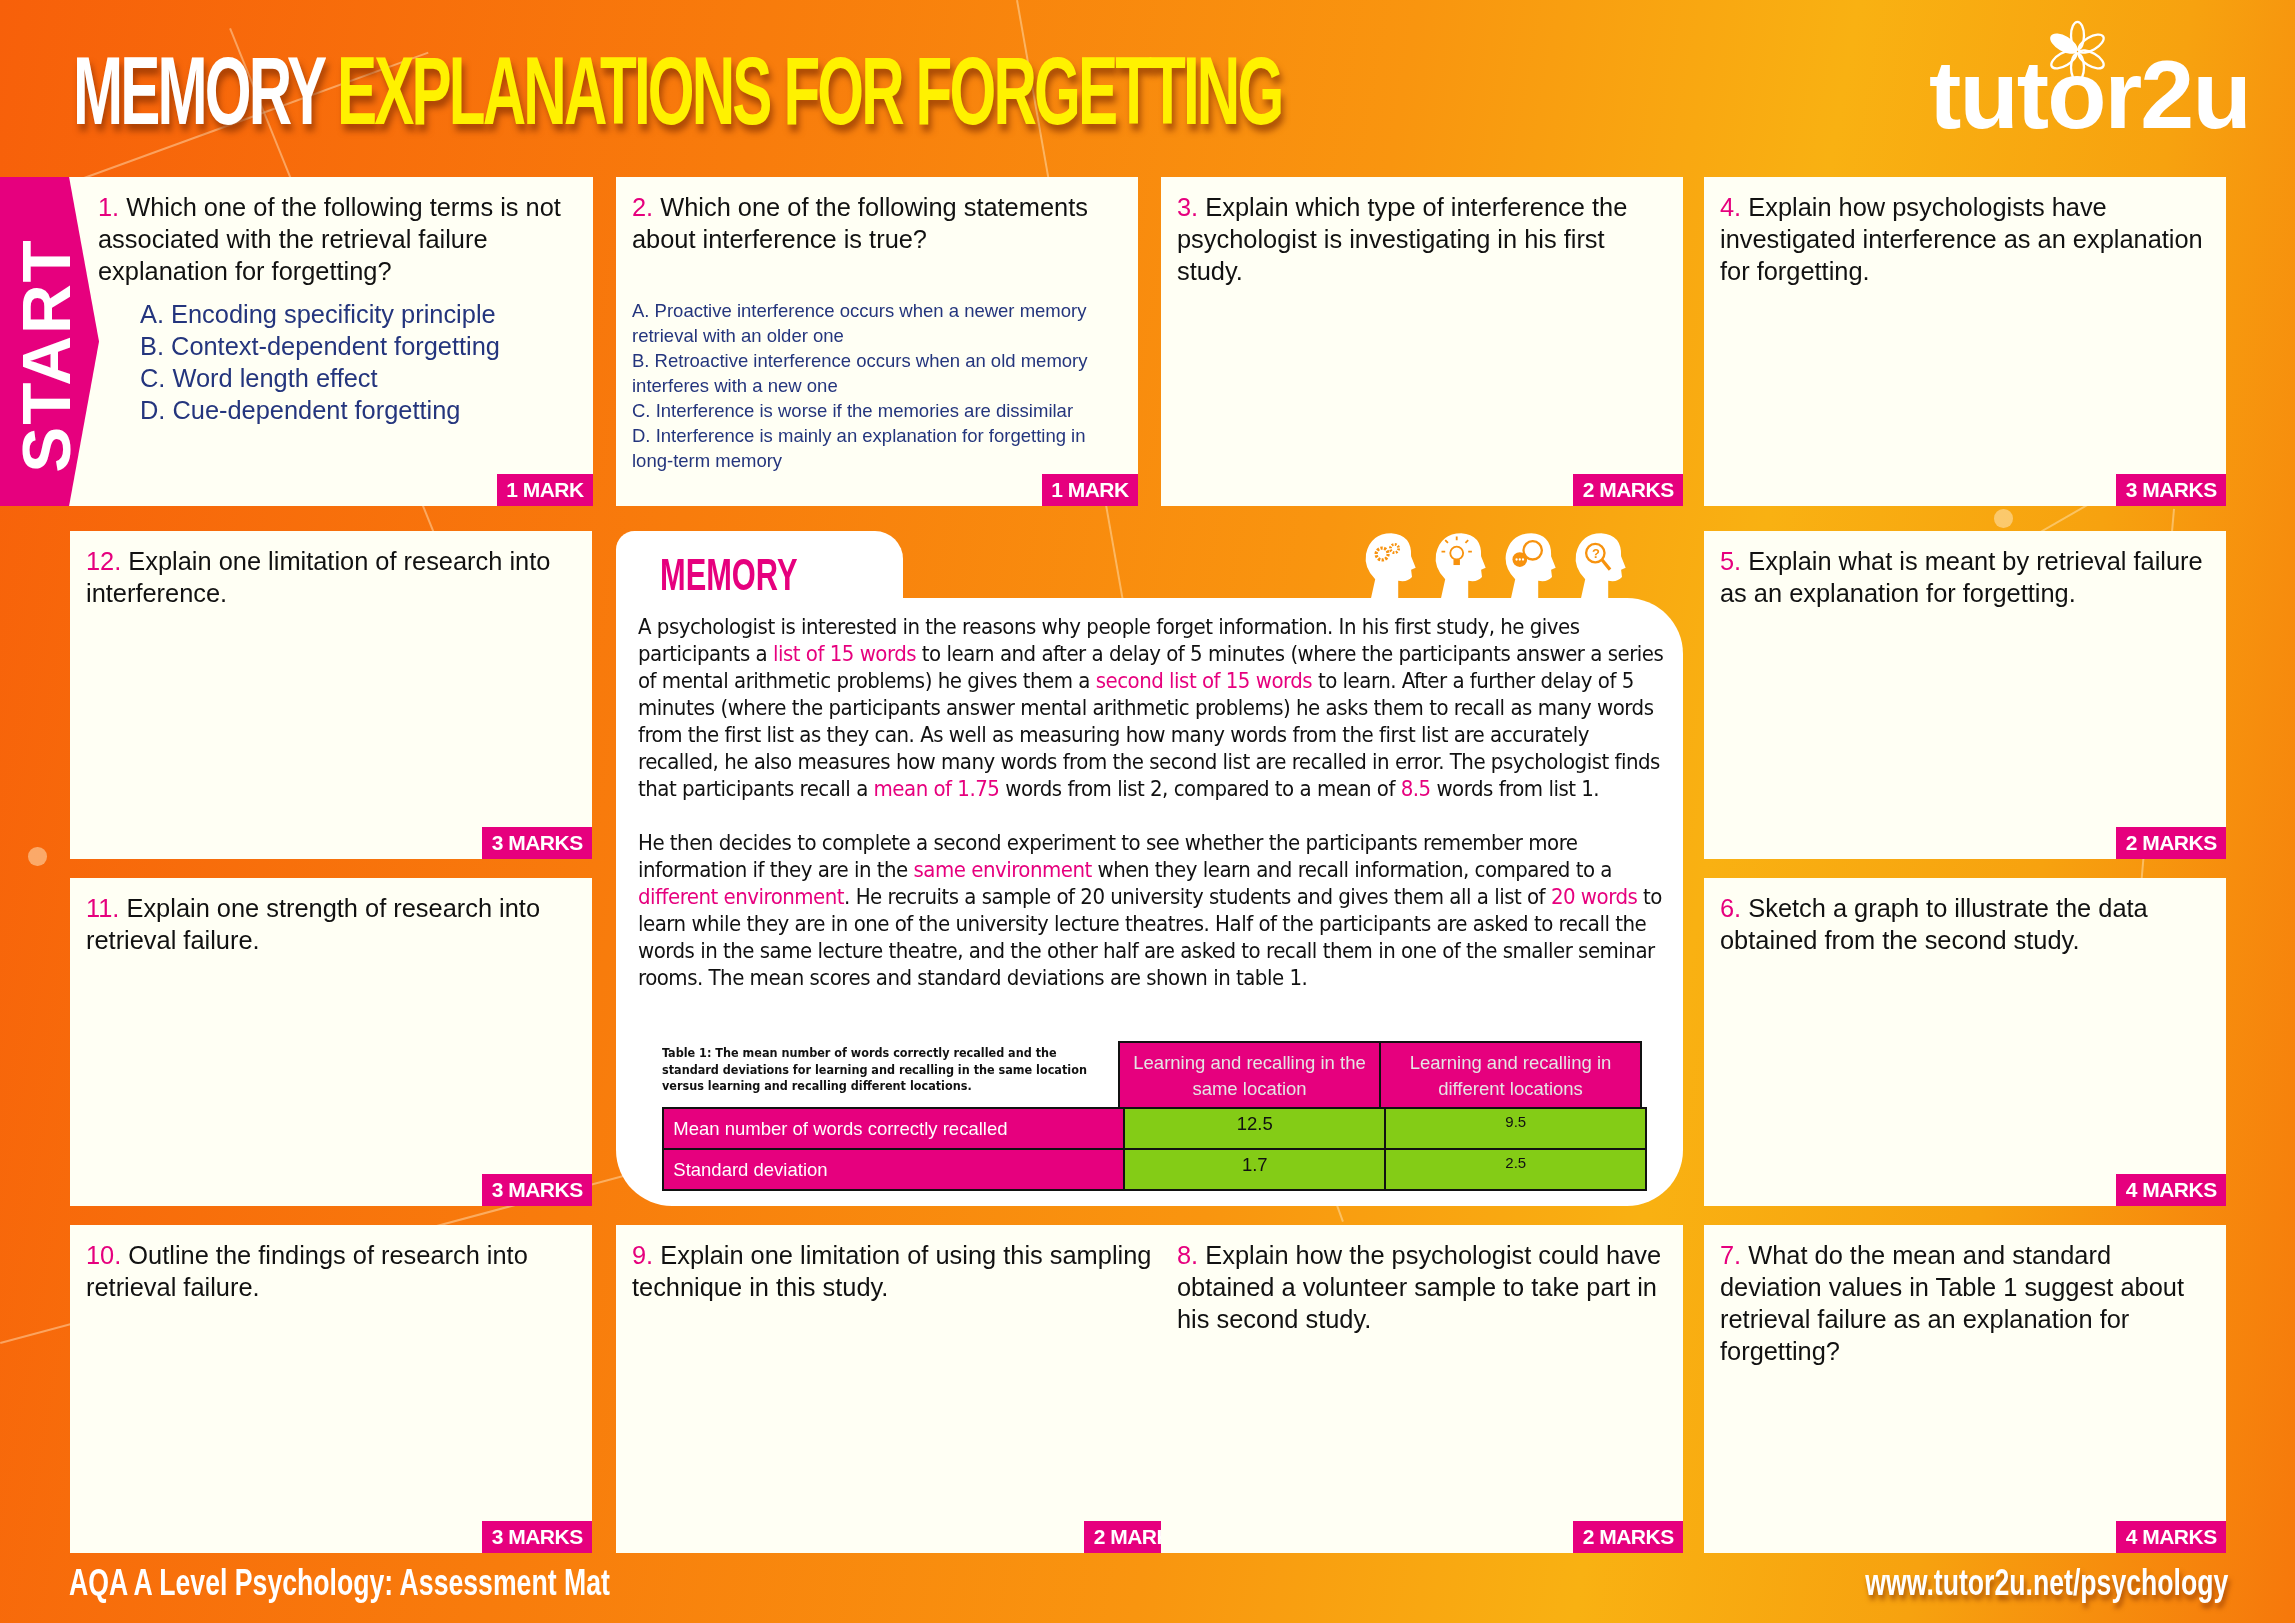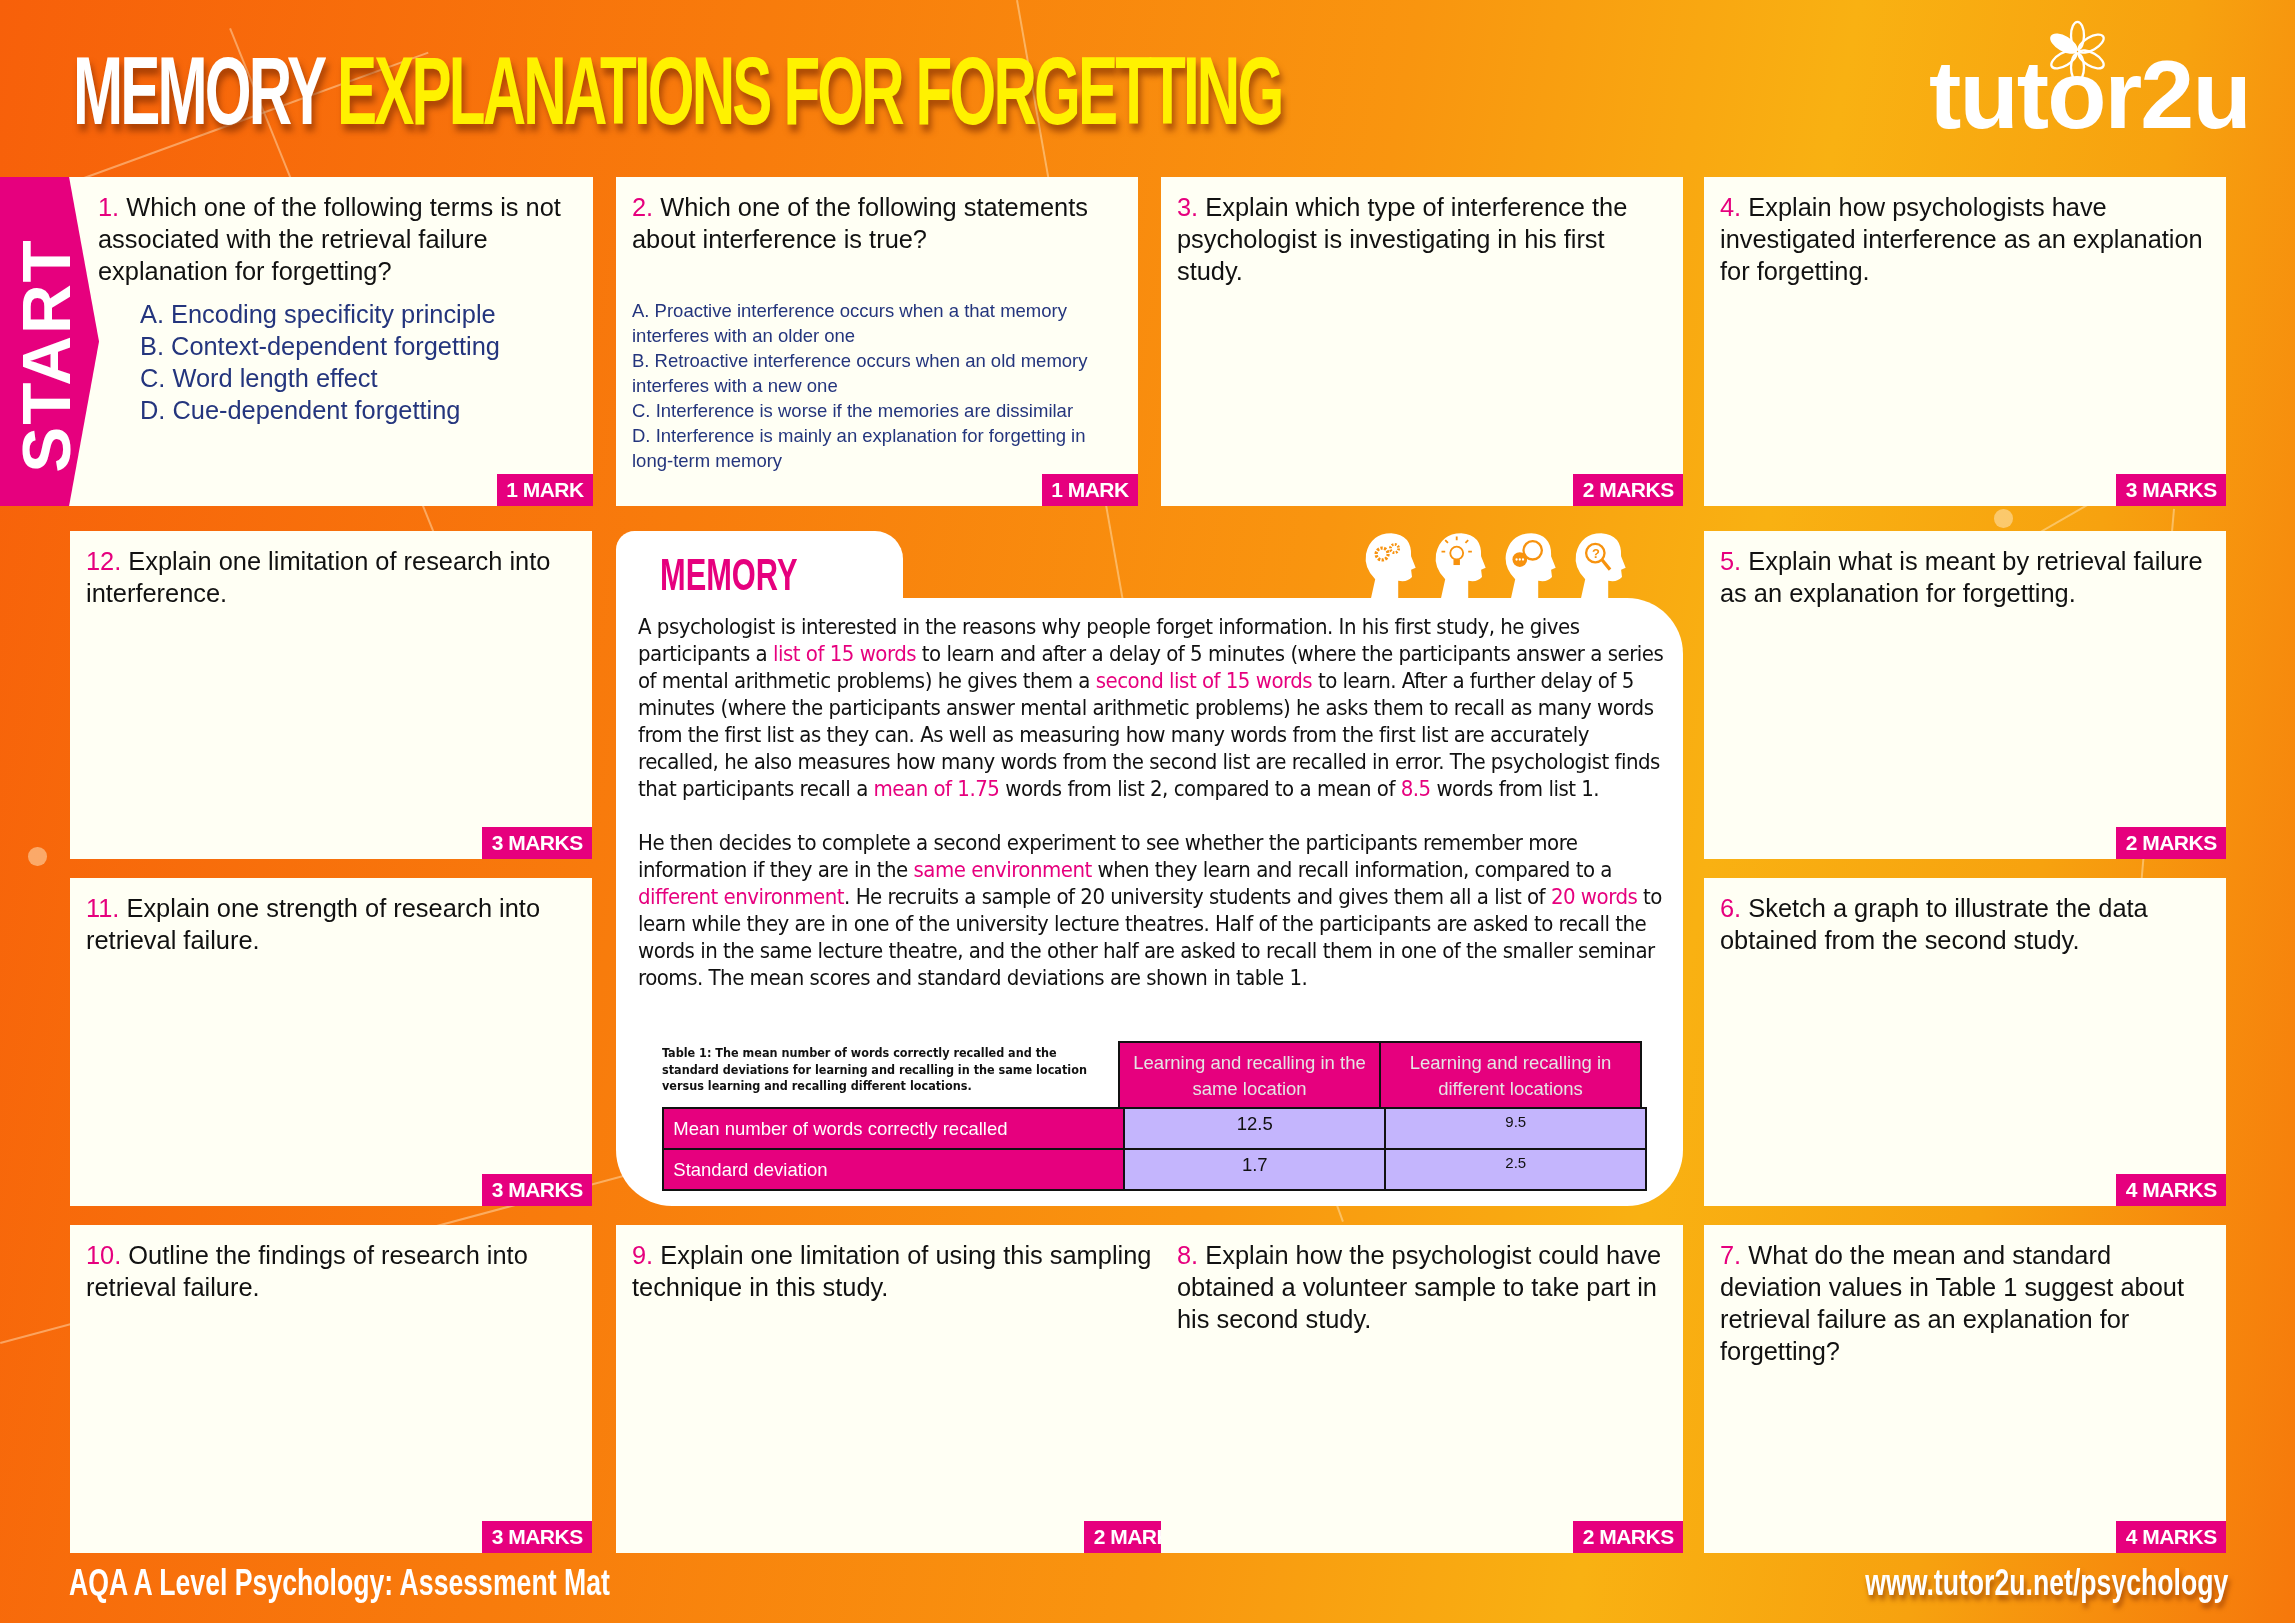--- a/index.html
+++ b/index.html
@@ -35,21 +35,21 @@
   .ptext{position:absolute;left:22px;top:82px;width:1036px;font-size:22px;line-height:27px;color:#111;
      font-family:"DejaVu Sans Condensed","DejaVu Sans",sans-serif;letter-spacing:-0.5px;}
   .ptext p{margin:0 0 27px 0;}
   .hl{color:#e6007e;}
   .tcap{position:absolute;left:46px;top:511px;width:444px;font-size:12.5px;line-height:16.7px;color:#111;font-weight:bold;
      font-family:"DejaVu Sans Condensed","DejaVu Sans",sans-serif;}
   table.t1{position:absolute;left:46px;top:510px;border-collapse:collapse;font-family:"Liberation Sans",sans-serif;}
   table.t1 td,table.t1 th{border:2.3px solid #111;}
   .ph{background:#e6007e;color:#e5e5e5;font-weight:normal;font-size:18.5px;line-height:26px;text-align:center;width:257px;height:64px;}
   .rl{background:#e6007e;color:#fff;font-size:18.5px;padding-left:9.3px;height:37px;text-align:left;}
-  .val{background:#c4b5fd;color:#111;font-size:18.5px;text-align:center;vertical-align:top;padding-top:3.7px;}
+  .val{background:#84cc16;color:#111;font-size:18.5px;text-align:center;vertical-align:top;padding-top:3.7px;}
   .footer-l{position:absolute;left:69px;top:1562px;color:#fff;font-size:37px;font-weight:bold;
      transform:scaleX(0.72);transform-origin:0 0;white-space:nowrap;}
   .footer-r{position:absolute;right:67px;top:1562px;color:#fff;font-size:37px;font-weight:bold;
      transform:scaleX(0.72);transform-origin:100% 0;white-space:nowrap;text-shadow:2.8px 4.6px 6.5px rgba(120,40,0,0.6);}
 </style>
 </head>
 <body>
 
 <div>
   <div class="bgline" style="left:37px;top:194px;width:416px;transform:rotate(-20deg)"></div>
@@ -99,21 +99,21 @@
   </div>
   <div class="marks">1 MARK</div>
 </div>
 
 <div class="card" style="left:616px;top:177px;width:522px;height:329px;">
   <div class="q">
     <span class="n">2.</span>
     <span>Which one of the following statements about interference is true?</span>
   </div>
   <div class="opts" style="left:16px;top:121px;width:463px;font-size:18.5px;line-height:25px;">
-    <div>A. Proactive interference occurs when a that memory interferes with an older one</div>
+    <div>A. Proactive interference occurs when a newer memory retrieval with an older one</div>
     <div>B. Retroactive interference occurs when an old memory interferes with a new one</div>
     <div>C. Interference is worse if the memories are dissimilar</div>
     <div>D. Interference is mainly an explanation for forgetting in long-term memory</div>
   </div>
   <div class="marks">1 MARK</div>
 </div>
 
 <div class="card" style="left:1161px;top:177px;width:522px;height:329px;">
   <div class="q">
     <span class="n">3.</span>

